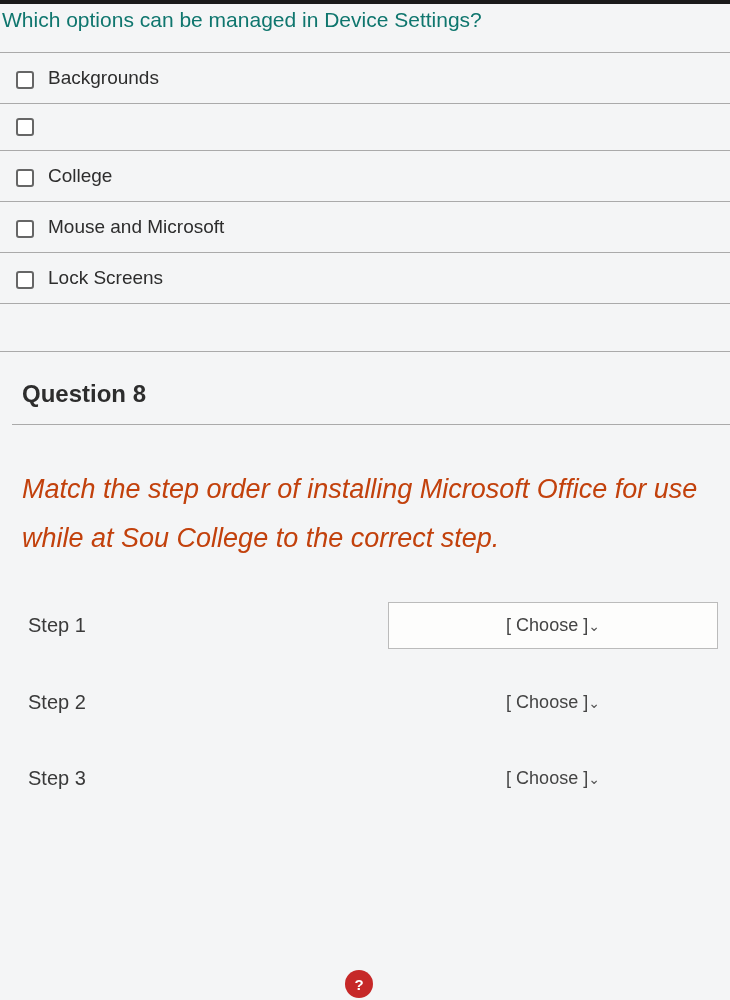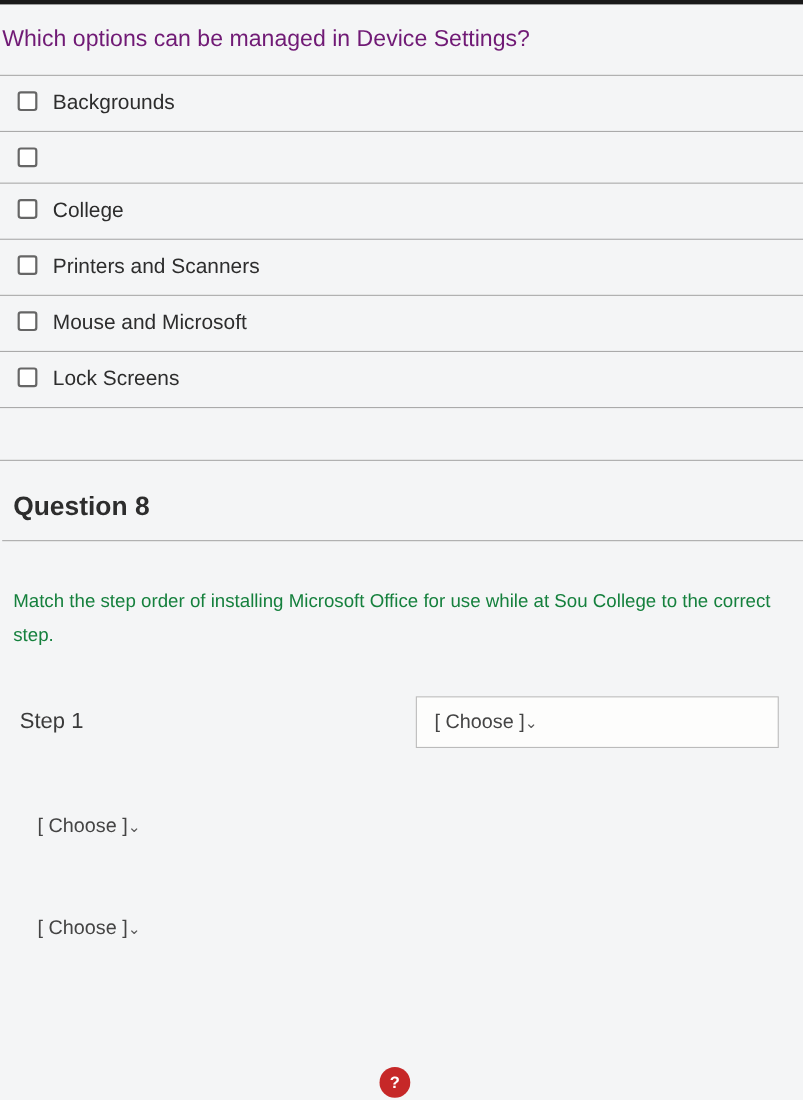--- a/index.html
+++ b/index.html
@@ -16,29 +16,29 @@
       position: relative;
       color: #2d2d2d;
     }
     .top-bar {
       height: 4px;
       background: #1a1a1a;
     }
     .question-text {
       font-size: 21px;
       font-weight: 400;
-      padding: 20px 2px 20px 2px;
-      color: #701a75;
+      padding: 4px 2px 20px 2px;
+      color: #0f766e;
     }
     .options-list {
       border-top: 1px solid #aaa;
     }
     .option-row {
       display: flex;
-      align-items: flex-start;
+      align-items: flex-end;
       padding: 14px 16px;
       border-bottom: 1px solid #aaa;
       gap: 14px;
     }
     .checkbox {
       width: 18px;
       height: 18px;
       border: 2px solid #666;
       border-radius: 3px;
       background: #fff;
@@ -46,58 +46,59 @@
     }
     .option-label {
       font-size: 19px;
       color: #2d2d2d;
     }
     .divider-space {
       height: 48px;
       border-bottom: 1px solid #aaa;
     }
     .q8-section {
-      padding: 28px 10px 0 12px;
+      padding: 28px 10px 0 22px;
     }
     .q8-title {
       font-size: 24px;
       font-weight: 700;
       color: #2d2d2d;
       padding-bottom: 16px;
     }
     .q8-divider {
       border-top: 1px solid #aaa;
       margin-left: -10px;
       margin-right: -10px;
     }
     .q8-prompt {
-      font-size: 17px;
+      font-size: 27px;
       line-height: 1.8;
-      color: #15803d;
+      color: #c2410c;
       padding: 40px 0 40px 0;
+      font-style: italic;
     }
     .match-table {
       display: flex;
       flex-direction: column;
-      gap: 48px;
+      gap: 31px;
       padding-left: 6px;
     }
     .match-row {
       display: flex;
       align-items: center;
     }
     .step-label {
       width: 360px;
       font-size: 20px;
       color: #3a3a3a;
     }
     .select-box {
       display: flex;
       align-items: center;
-      justify-content: flex-start;
+      justify-content: center;
       width: 330px;
       padding: 12px 16px;
       border: 1px solid #bbb;
       background: #fdfdfc;
       font-size: 18px;
       color: #444;
       cursor: pointer;
     }
     .select-box.borderless {
       border: none;
@@ -138,24 +139,20 @@
   </div>
   <div class="option-row">
     <div class="checkbox"></div>
   </div>
   <div class="option-row">
     <div class="checkbox"></div>
     <div class="option-label">College</div>
   </div>
   <div class="option-row">
     <div class="checkbox"></div>
-    <div class="option-label">Printers and Scanners</div>
-  </div>
-  <div class="option-row">
-    <div class="checkbox"></div>
     <div class="option-label">Mouse and Microsoft</div>
   </div>
   <div class="option-row">
     <div class="checkbox"></div>
     <div class="option-label">Lock Screens</div>
   </div>
 </div>
 
 <div class="divider-space"></div>
 
@@ -166,26 +163,28 @@
 
   <div class="match-table">
     <div class="match-row">
       <div class="step-label">Step 1</div>
       <div class="select-box">
         <span>[ Choose ]</span>
         <span class="chevron">⌄</span>
       </div>
     </div>
     <div class="match-row">
+      <div class="step-label">Step 2</div>
       <div class="select-box borderless">
         <span>[ Choose ]</span>
         <span class="chevron">⌄</span>
       </div>
     </div>
     <div class="match-row">
+      <div class="step-label">Step 3</div>
       <div class="select-box borderless">
         <span>[ Choose ]</span>
         <span class="chevron">⌄</span>
       </div>
     </div>
   </div>
 </div>
 
 <div class="help-badge">
   <span>?</span>

